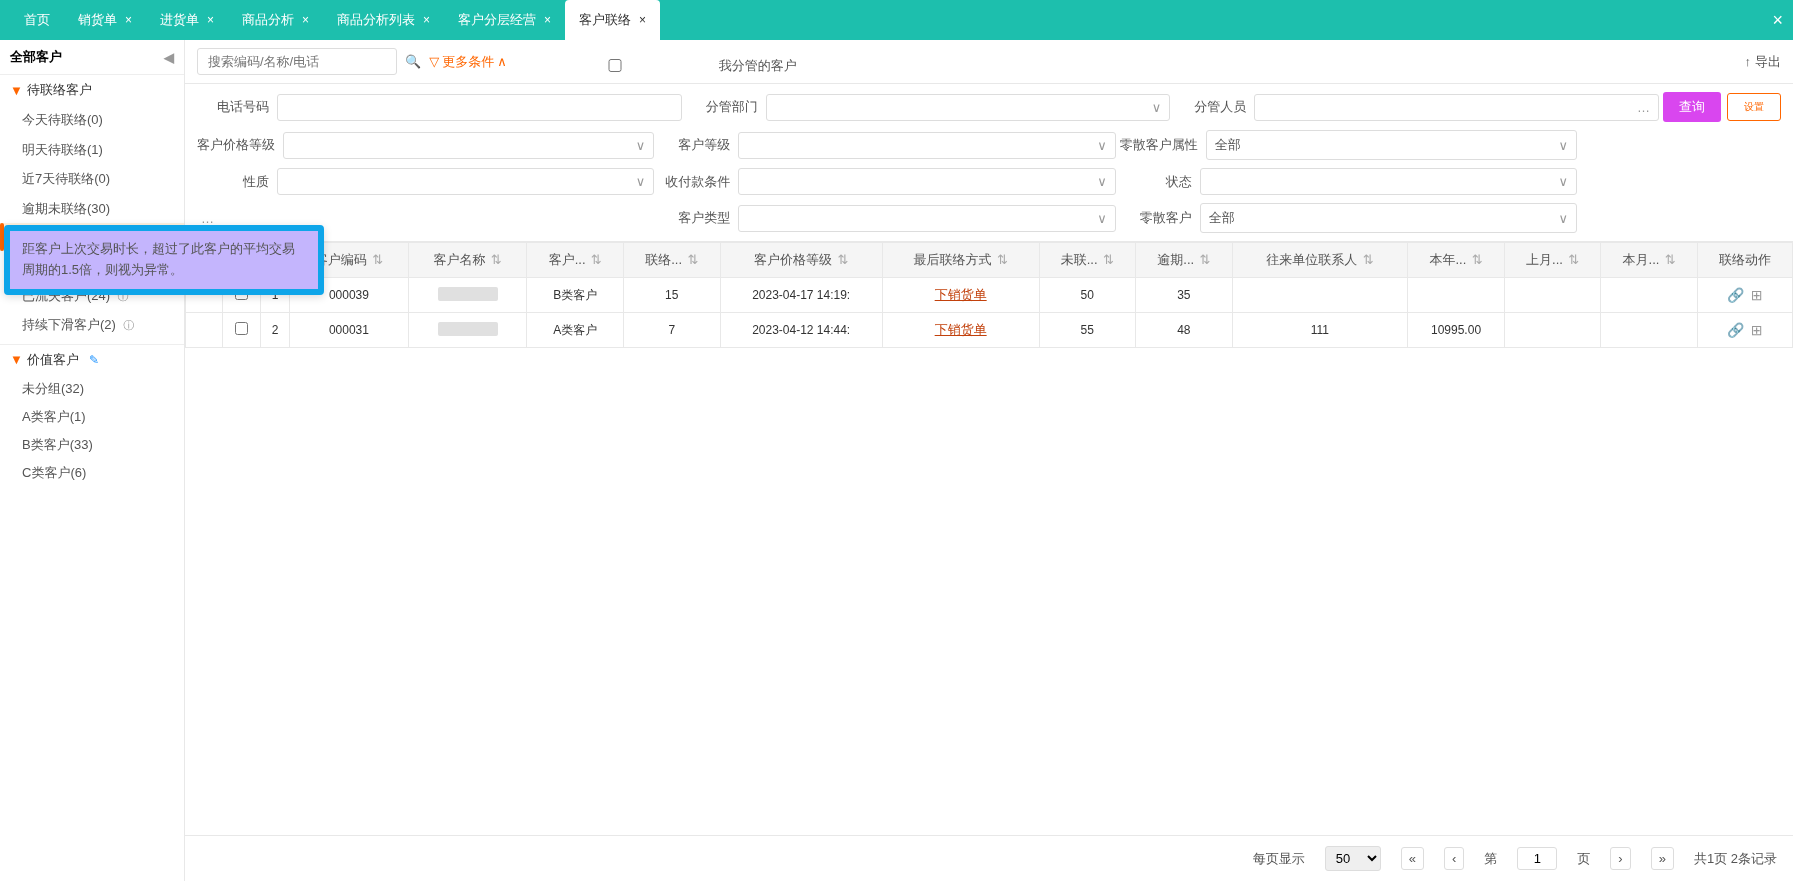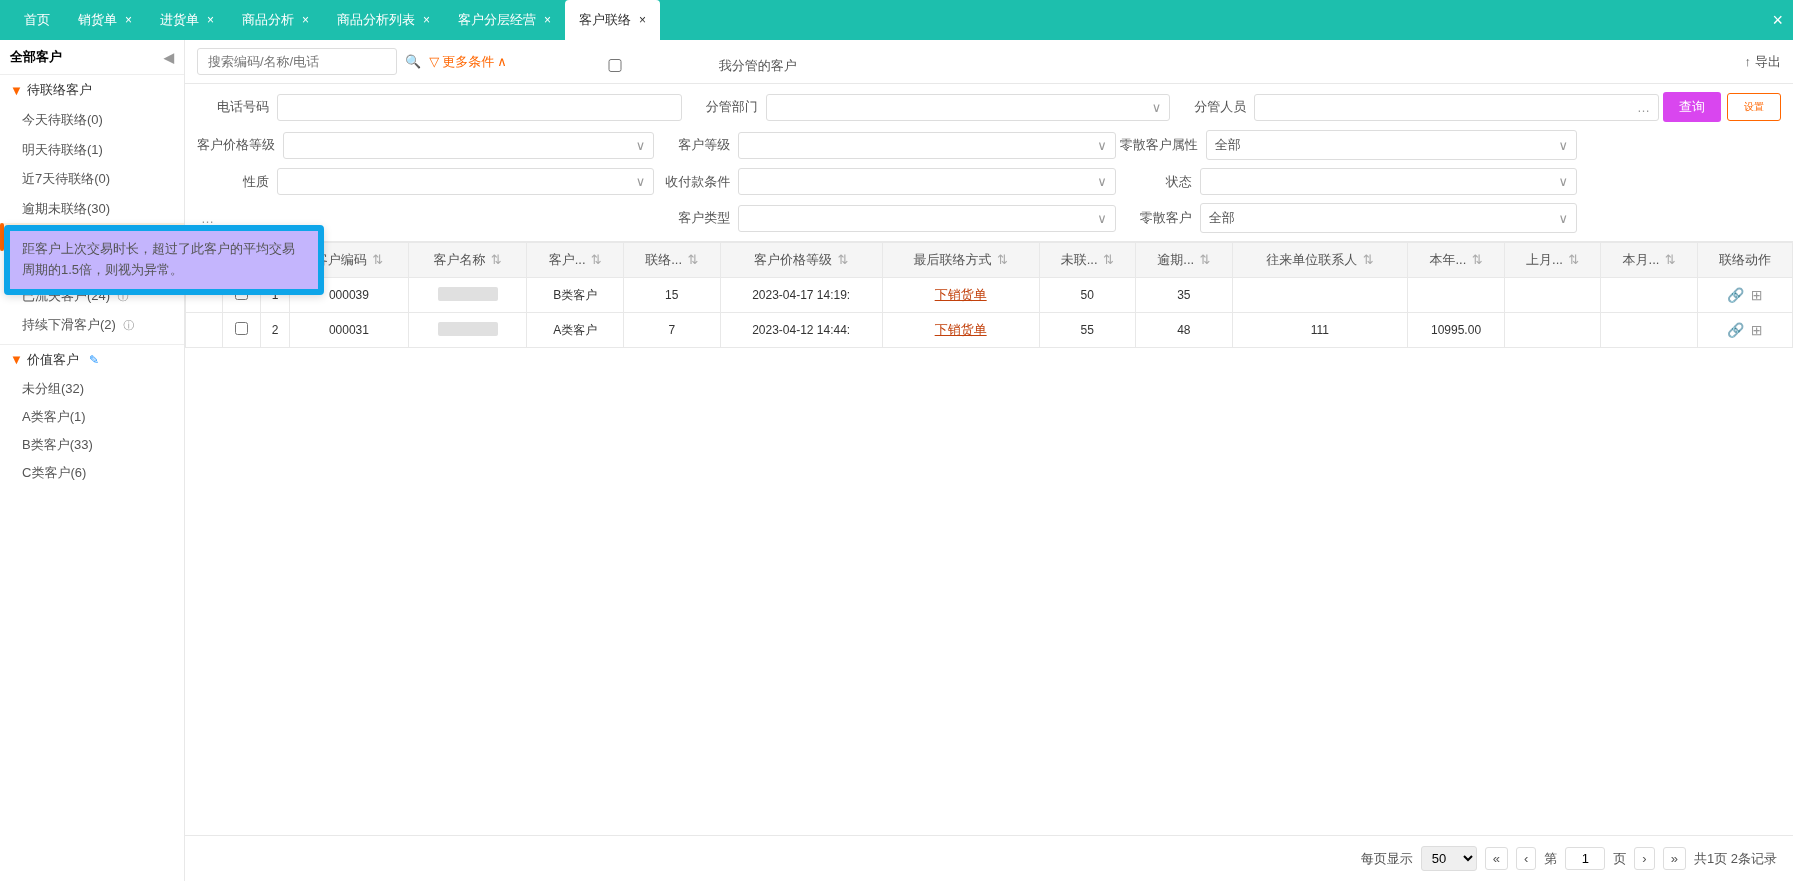--- a/index.html
+++ b/index.html
@@ -137,21 +137,21 @@
       color: #333; white-space: nowrap; font-size: 12px;
     }
     .link-text { color: #c2410c; cursor: pointer; text-decoration: underline; }
     .action-icons { display: flex; gap: 6px; justify-content: center; }
     .action-icon { color: #999; cursor: pointer; font-size: 14px; }
 
     
     .pagination {
       display: flex; align-items: center; justify-content: flex-end;
       padding: 10px 16px; background: white; border-top: 1px solid #e8e8e8;
-      gap: 8px; flex-shrink: 0;
+      gap: 20px; flex-shrink: 0;
     }
     .pagination-label { color: #555; }
     .pagination-select {
       border: 1px solid #ddd; border-radius: 3px; padding: 3px 6px; cursor: pointer;
     }
     .pagination-btn {
       border: 1px solid #ddd; border-radius: 3px; padding: 3px 7px;
       cursor: pointer; background: white; color: #555;
     }
     .pagination-input {

